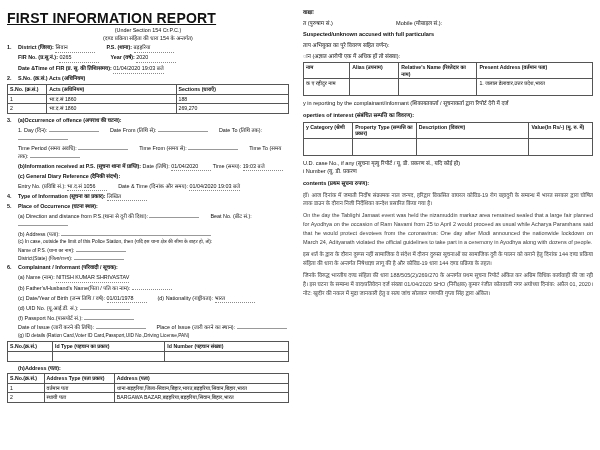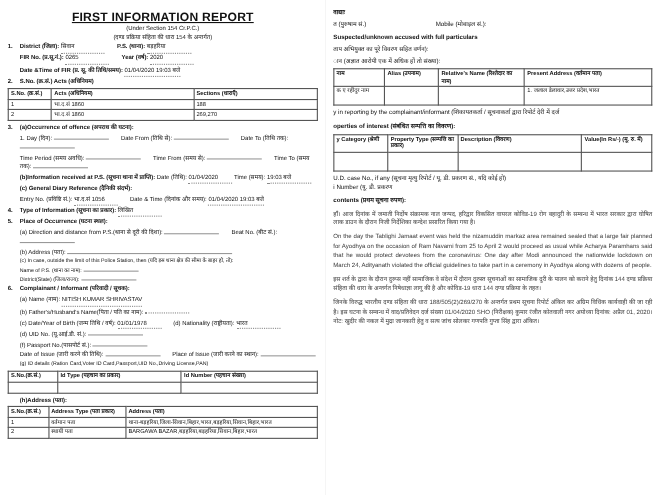--- a/index.html
+++ b/index.html
@@ -9,21 +9,21 @@
   }
   #page{position:relative;width:600px;height:450px;background:#fff;}
   
   .col{position:absolute;top:0;height:450px;overflow:hidden;background:#fff;}
   .left{left:0;width:296px;border-right:1px solid #d8d8d8;}
   .right{left:296px;width:304px;}
 
   .pad{padding:6px 7px 0 7px;}
 
   .doc-title{
-    text-align:center;font-weight:bold;font-size:11px;letter-spacing:.2px;
+    text-align:left;font-weight:bold;font-size:14px;letter-spacing:.2px;
     text-decoration:underline;margin:4px 0 1px 0;
   }
   .doc-sub{text-align:center;font-size:5.4px;line-height:1.35;margin:0 0 1px 0;}
 
   table.grid{border-collapse:collapse;width:100%;}
   table.grid td,table.grid th{
     border:1px solid #555;font-size:5.2px;padding:1px 2px;vertical-align:top;
     line-height:1.25;text-align:left;font-weight:normal;
   }
   table.grid th{font-weight:bold;}

